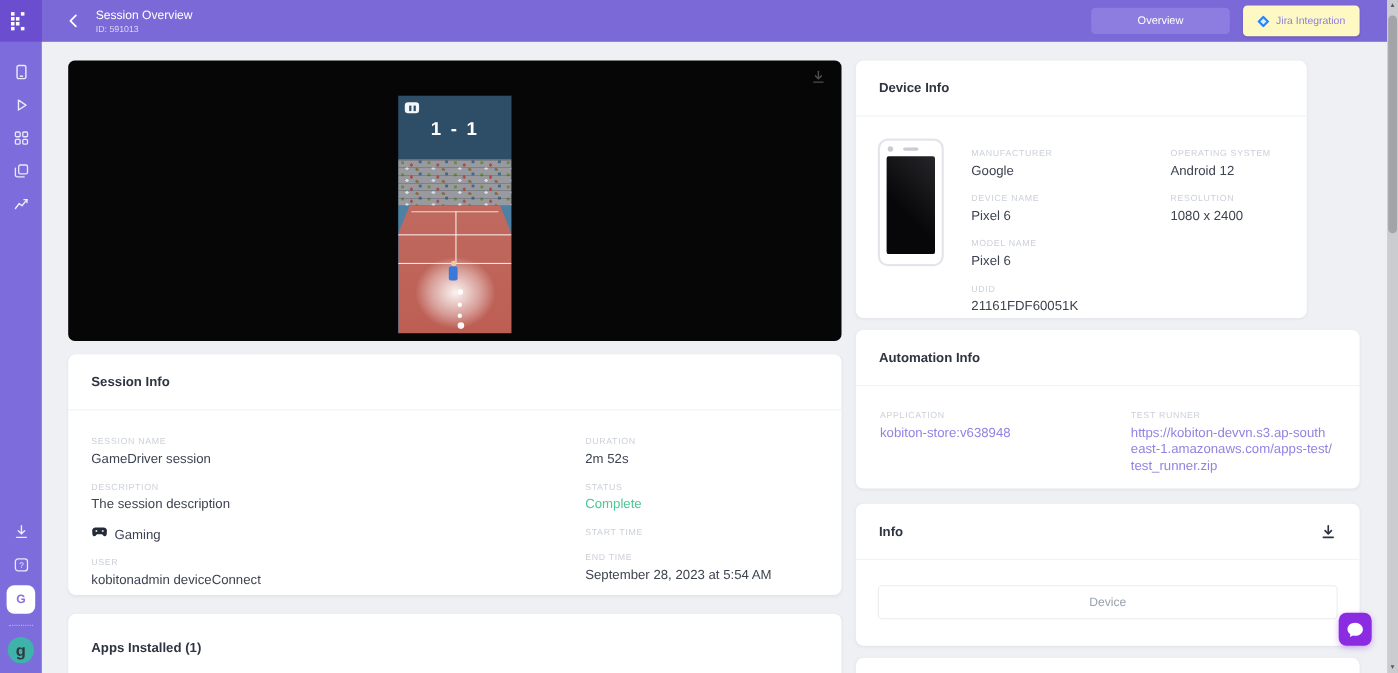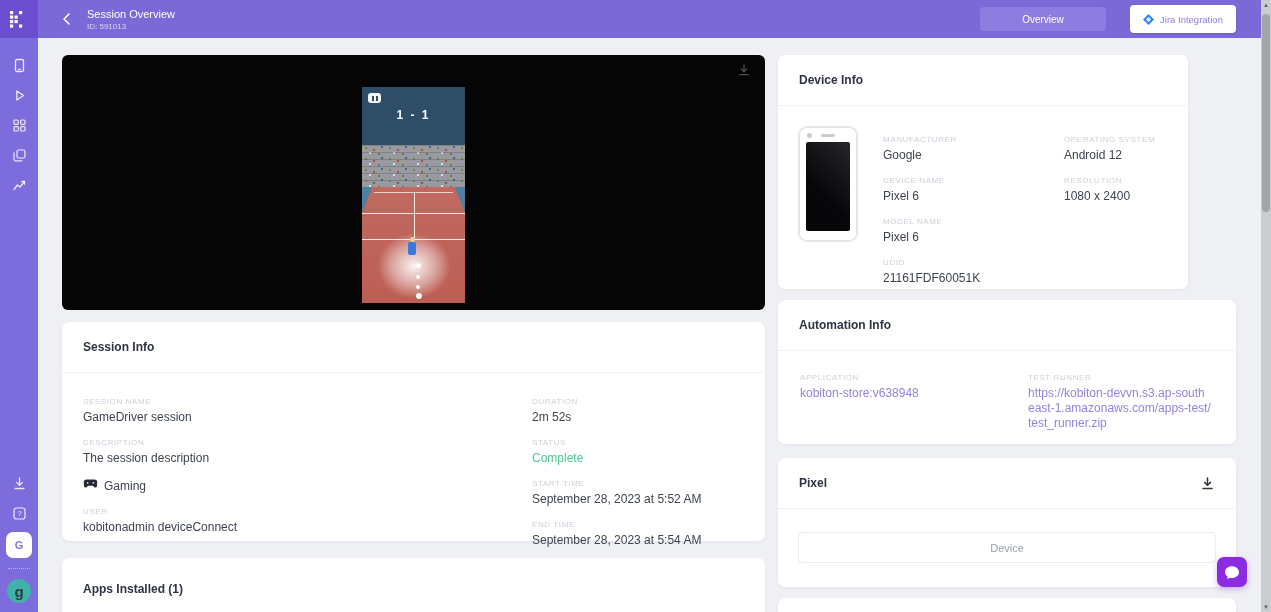--- a/index.html
+++ b/index.html
@@ -8,22 +8,22 @@
 
   
   .header{position:absolute;left:0;top:0;width:1261px;height:38px;background:#7a69d6;display:flex;align-items:center;z-index:5;}
   .logo-sq{width:38px;height:38px;background:#6a4ecf;display:flex;align-items:center;justify-content:center;flex:0 0 38px;cursor:pointer;}
   .back-btn{margin-left:20px;width:16px;height:16px;display:flex;align-items:center;justify-content:center;cursor:pointer;}
   .title-block{margin-left:13px;}
   .h-title{color:#fff;font-size:11px;}
   .h-id{color:rgba(255,255,255,.72);font-size:8px;margin-top:2px;}
   .h-spacer{flex:1;}
   .btn-overview{width:126px;height:24px;background:#8d7de1;border-radius:4px;color:#fff;font-size:10px;
-                display:flex;align-items:center;justify-content:center;margin-right:24px;cursor:pointer;}
-  .btn-jira{width:106px;height:28px;background:#ffffff;border-radius:4px;color:#8d7de1;font-size:9.5px;
+                display:flex;align-items:center;justify-content:center;margin-right:12px;cursor:pointer;}
+  .btn-jira{width:106px;height:28px;background:#fef9c3;border-radius:4px;color:#8d7de1;font-size:9.5px;
             display:flex;gap:6px;align-items:center;justify-content:center;margin-right:25px;
             box-shadow:0 1px 2px rgba(0,0,0,.10);cursor:pointer;}
 
   
   .sidebar{position:absolute;left:0;top:38px;width:38px;height:574px;background:#7d6cdb;display:flex;flex-direction:column;align-items:center;z-index:4;}
   .side-icon{width:38px;height:30px;display:flex;align-items:center;justify-content:center;cursor:pointer;}
   .side-icon:first-child{margin-top:12px;}
   .side-bottom{margin-top:auto;display:flex;flex-direction:column;align-items:center;}
   .g-badge{width:26px;height:26px;background:#fff;border-radius:7px;color:#8d6fe0;font-weight:bold;font-size:11px;
            display:flex;align-items:center;justify-content:center;margin:4px 0 6px;cursor:pointer;}
@@ -38,21 +38,21 @@
   .f-label{font-size:8px;letter-spacing:.6px;color:#cbd0d8;margin-bottom:4px;}
   .f-value{font-size:12px;color:#3d4350;line-height:14px;}
   .f-value.link{color:#9183e2;}
   .f-value.green{color:#4ec792;}
   .field{margin-bottom:14px;}
 
   
   .video-panel{position:absolute;left:62px;top:55px;width:703px;height:255px;background:#060606;border-radius:6px;}
   .video-dl{position:absolute;top:8px;right:14px;color:#4c4c4c;cursor:pointer;}
   .phone-screen{position:absolute;left:300px;top:32px;width:103px;height:216px;overflow:hidden;background:#2e4d66;}
-  .g-score{position:absolute;top:21px;width:100%;text-align:center;color:#fff;font-size:12px;font-weight:bold;letter-spacing:2px;}
+  .g-score{position:absolute;top:21px;width:100%;text-align:center;color:#fff;font-size:17px;font-weight:bold;letter-spacing:2px;}
   .g-pause{position:absolute;top:6px;left:6px;width:13px;height:10px;background:rgba(255,255,255,.95);border-radius:3px;
            display:flex;align-items:center;justify-content:center;gap:2px;}
   .g-pause i{width:2px;height:5px;background:#2e4d66;display:block;}
   .g-crowd{position:absolute;top:58px;left:0;right:0;height:42px;background-color:#989aa0;
     background-image:
       repeating-linear-gradient(180deg, rgba(60,64,70,.28) 0 1px, transparent 1px 7px),
       radial-gradient(circle 1.5px at 4px 3px,  #6a8a3f 95%, transparent),
       radial-gradient(circle 1.5px at 12px 5px, #b04a3e 95%, transparent),
       radial-gradient(circle 1.5px at 20px 2px, #3f6a8a 95%, transparent),
       radial-gradient(circle 1.5px at 8px 8px,  #dcdde0 95%, transparent),
@@ -294,21 +294,20 @@
         <div class="field">
           <div class="f-label">DURATION</div>
           <div class="f-value">2m 52s</div>
         </div>
         <div class="field">
           <div class="f-label">STATUS</div>
           <div class="f-value green">Complete</div>
         </div>
         <div class="field">
           <div class="f-label">START TIME</div>
-          <div class="f-value">September 28, 2023 at 5:52 AM</div>
         </div>
         <div class="field">
           <div class="f-label">END TIME</div>
           <div class="f-value">September 28, 2023 at 5:54 AM</div>
         </div>
       </div>
     </div>
   </div>
 
   <div class="panel apps-panel">
@@ -365,21 +364,21 @@
       </div>
       <div class="field">
         <div class="f-label">TEST RUNNER</div>
         <div class="f-value link wrap-url">https://kobiton-devvn.s3.ap-southeast-1.amazonaws.com/apps-test/test_runner.zip</div>
       </div>
     </div>
   </div>
 
   <div class="panel logs-panel">
     <div class="panel-head logs-head">
-      <span>Pixel</span>
+      <span>Info</span>
       <span class="logs-dl">
         <svg width="15" height="15" viewBox="0 0 15 15">
           <g stroke="currentColor" stroke-width="1.5" fill="none" stroke-linecap="round" stroke-linejoin="round">
             <path d="M7.5 2 V9"></path>
               <path d="M4.6 6.4 L7.5 9.3 L10.4 6.4"></path>
               <path d="M3 12.5 H12"></path>
           </g>
         </svg>
       </span>
     </div>

